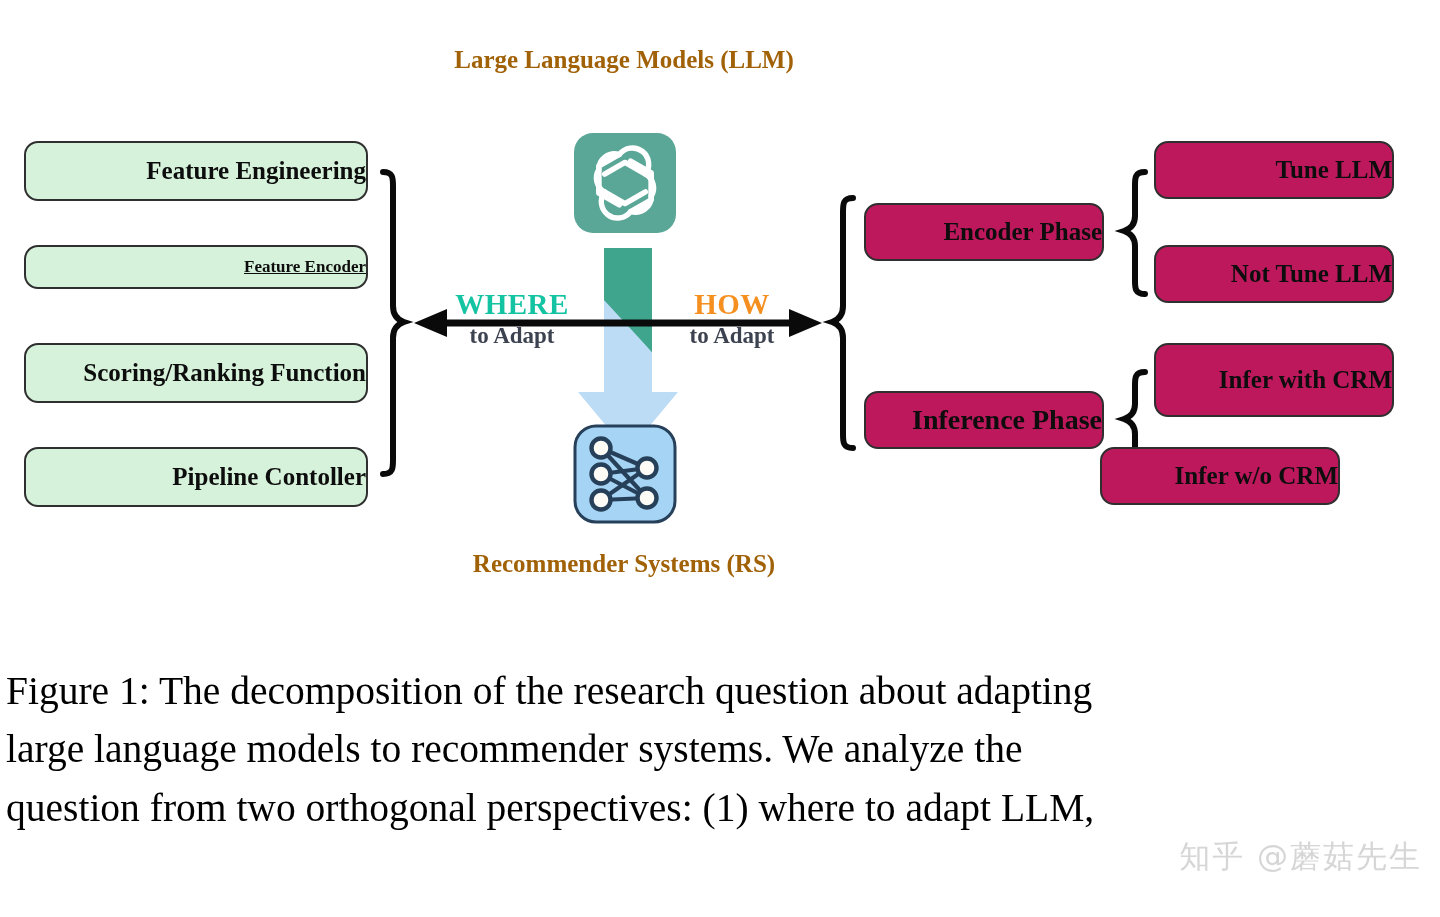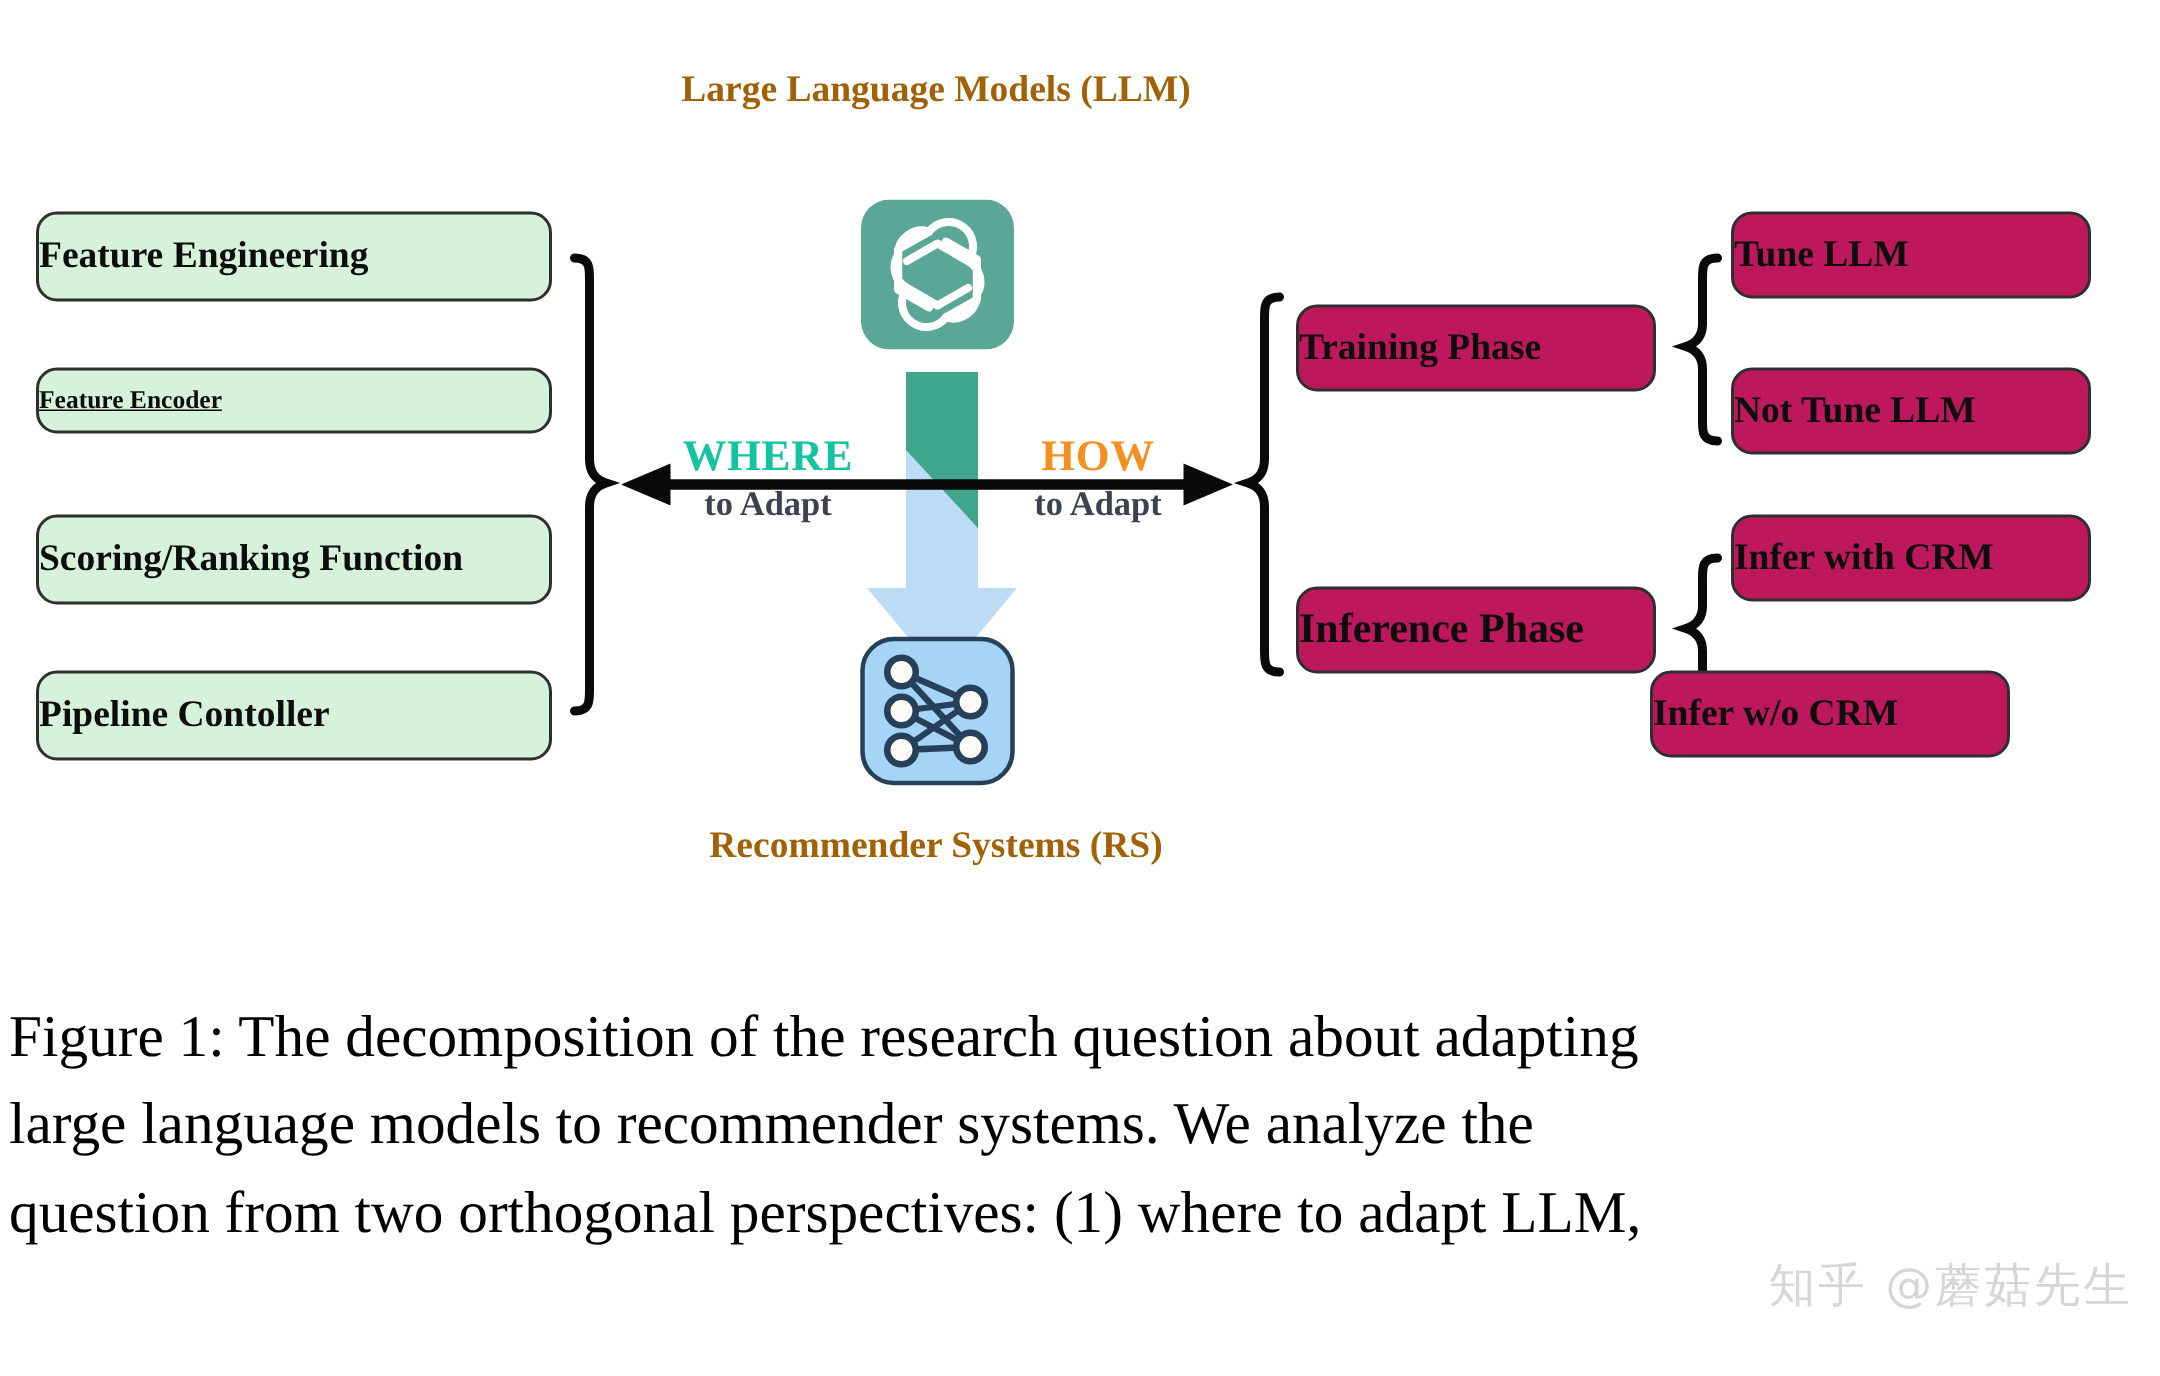--- a/index.html
+++ b/index.html
@@ -16,21 +16,21 @@
   }
 
   
   .node {
     position: absolute;
     box-sizing: border-box;
     border: 2px solid #3b3b3b;
     border-radius: 14px;
     display: flex;
     align-items: center;
-    justify-content: flex-start;
+    justify-content: flex-end;
     font-family: "Liberation Serif", serif;
     font-weight: bold;
     color: #0d0d0d;
     text-align: center;
     line-height: 1.05;
   }
   .node.green { background: #d6f2da; border-color: #2f2f2f; }
   .node.orange { background: #be185d; border-color: #2f2f2f; }
 
   
@@ -212,33 +212,33 @@
   <span>Feature Encoder</span>
 </div>
 <div class="node green" style="left:24px; top:343px; width:344px; height:60px; font-size:25px;">
   <span>Scoring/Ranking Function</span>
 </div>
 <div class="node green" style="left:24px; top:447px; width:344px; height:60px; font-size:25px;">
   <span>Pipeline Contoller</span>
 </div>
 
 <div class="node orange" style="left:864px; top:203px; width:240px; height:58px; font-size:25px;">
-  <span>Training Phase</span>
+  <span>Encoder Phase</span>
 </div>
 <div class="node orange" style="left:864px; top:391px; width:240px; height:58px; font-size:28px;">
   <span>Inference Phase</span>
 </div>
 
 <div class="node orange" style="left:1154px; top:141px; width:240px; height:58px; font-size:25px;">
   <span>Tune LLM</span>
 </div>
 <div class="node orange" style="left:1154px; top:245px; width:240px; height:58px; font-size:25px;">
   <span>Not Tune LLM</span>
 </div>
-<div class="node orange" style="left:1154px; top:343px; width:240px; height:58px; font-size:25px;">
+<div class="node orange" style="left:1154px; top:343px; width:240px; height:74px; font-size:25px;">
   <span>Infer with CRM</span>
 </div>
 <div class="node orange" style="left:1100px; top:447px; width:240px; height:58px; font-size:25px;">
   <span>Infer w/o CRM</span>
 </div>
 
 <div class="icon-box" style="left:573px; top:424px; width:104px; height:100px;">
   <svg width="104" height="100" viewBox="0 0 104 100">
     <rect x="2" y="2" width="100" height="96" rx="21" ry="21" fill="#a6d4f5" stroke="#27405a" stroke-width="3"></rect>
     <g stroke="#27405a" stroke-width="4.2">

